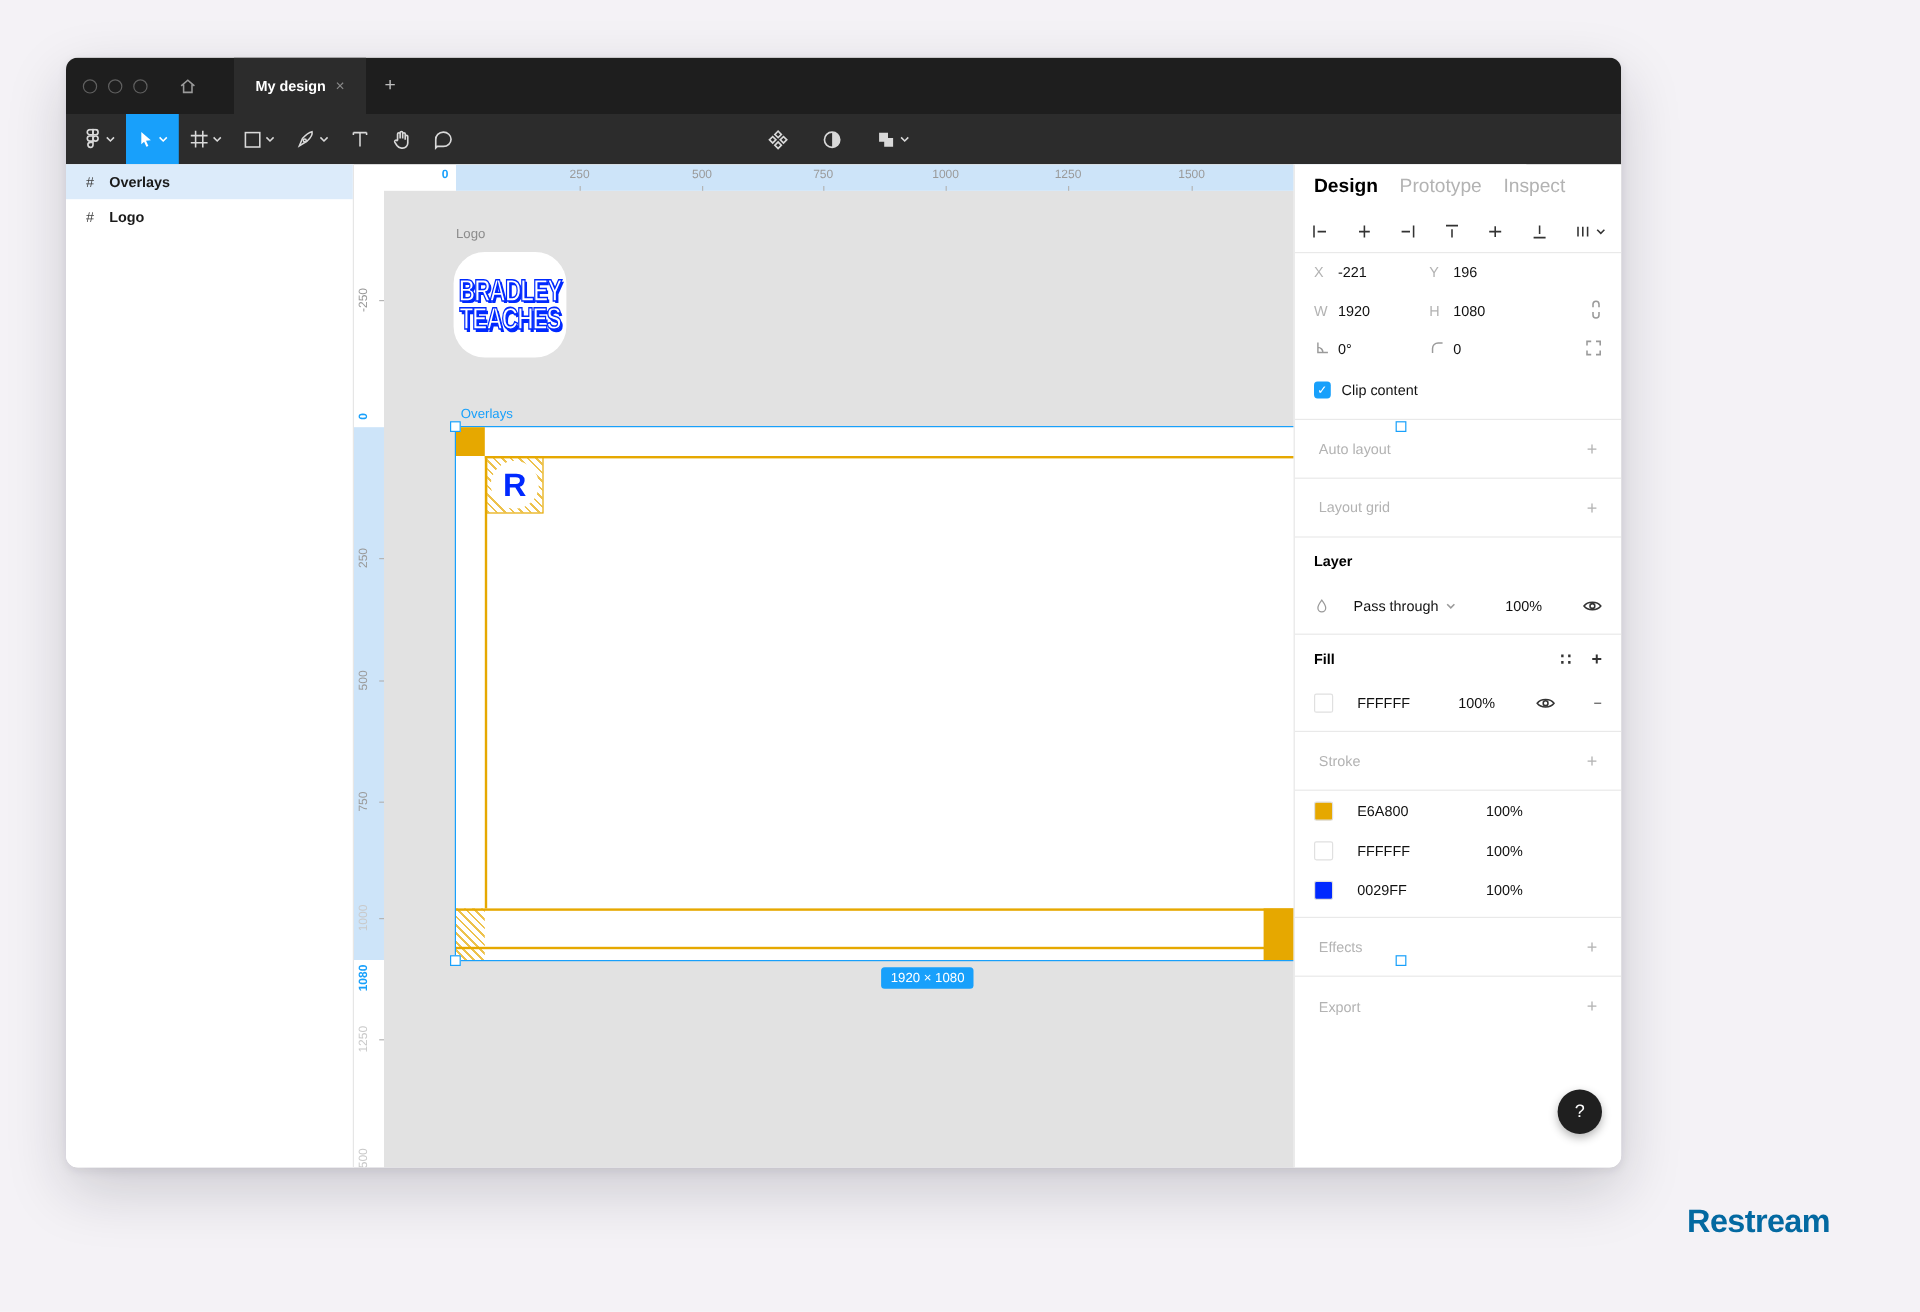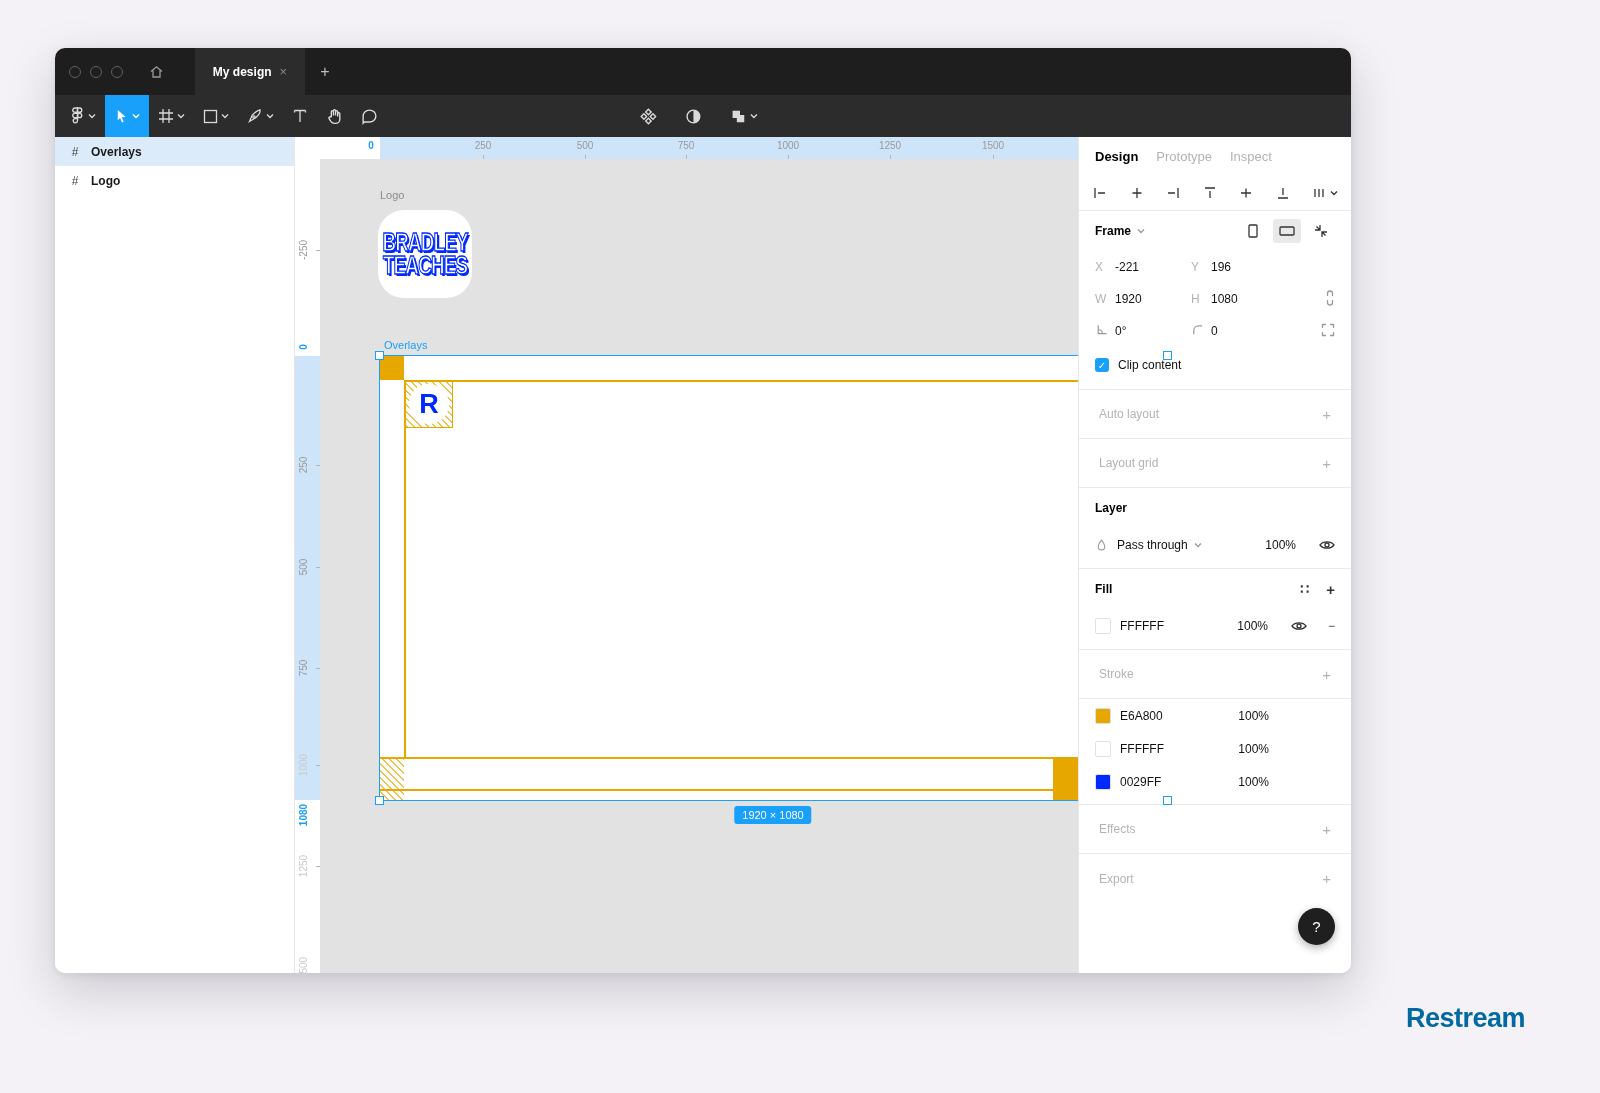--- a/index.html
+++ b/index.html
@@ -71,42 +71,42 @@
   .o-vline { position:absolute; width:1.5px; background:#E6A800; }
   .hatch { background:repeating-linear-gradient(45deg, rgba(230,168,0,.7) 0 1.5px, rgba(230,168,0,0) 1.5px 5px); }
   .r-tile { position:absolute; left:25px; top:24px; width:48px; height:48px; border:1px solid #E6A800; display:flex; align-items:center; justify-content:center; }
   .r-circle { width:40px; height:40px; border-radius:50%; background:#fff; display:flex; align-items:center; justify-content:center; }
   .r-letter { color:#0029FF; font-weight:800; font-size:27px; }
   .hatch-strip { position:absolute; left:0; top:401px; width:24px; bottom:0; }
   .orange-rect { position:absolute; left:673px; top:401px; width:87px; bottom:0; background:#E6A800; }
   .size-badge { position:absolute; left:478px; top:669px; transform:translateX(-50%); background:#18A0FB; color:#fff; font-size:11px; padding:3px 8px; border-radius:3px; white-space:nowrap; }
 
   
-  .insp-tabs { height:38px; display:flex; align-items:center; gap:18px; padding:0 16px; font-size:13px; }
+  .insp-tabs { height:38px; display:flex; align-items:center; gap:18px; padding:0 16px; font-size:16px; }
   .insp-tabs .active { font-weight:700; color:#000; }
   .insp-tabs .idle { color:#B3B3B3; }
   .align-row { height:36px; display:flex; align-items:center; justify-content:space-between; padding:0 13px; border-bottom:1px solid #E9E9E9; }
   .align-row svg { display:block; }
   .sec-head { height:40px; display:flex; align-items:center; padding:0 16px; font-weight:700; font-size:12px; color:#000; }
   .frame-head { justify-content:space-between; }
   .frame-head .left { display:flex; align-items:center; gap:6px; }
   .frame-type { display:flex; align-items:center; gap:6px; }
   .ft-btn { width:28px; height:24px; display:flex; align-items:center; justify-content:center; border-radius:3px; }
   .ft-btn.selected { background:#E9E9E9; }
   .prop-row { height:32px; display:flex; align-items:center; padding:0 16px; }
   .prop { width:96px; display:flex; gap:10px; align-items:center; }
   .prop .k { color:#B3B3B3; width:10px; }
   .prop .v { color:#111; }
   .prop-row .trail { margin-left:auto; color:#B3B3B3; }
   .clip-row { height:36px; display:flex; align-items:center; gap:9px; padding:0 16px; }
   .checkbox { width:14px; height:14px; border-radius:3px; background:#18A0FB; color:#fff; font-size:10px; display:flex; align-items:center; justify-content:center; }
   .divider { height:1px; background:#E9E9E9; margin-top:6px; }
   .dis-row { height:49px; display:flex; align-items:center; justify-content:space-between; padding:0 20px; color:#B3B3B3; border-bottom:1px solid #E9E9E9; }
   .dis-row .plus { font-size:15px; color:#B3B3B3; }
-  .row-inline { height:34px; display:flex; align-items:center; padding:0 16px; gap:9px; }
+  .row-inline { height:34px; display:flex; align-items:center; padding:0 16px; gap:20px; }
   .sw { width:16px; height:16px; border-radius:2px; border:1px solid #E0E0E0; }
   .pct { margin-left:auto; margin-right:14px; color:#111; }
   .icon-btn { color:#444; display:flex; align-items:center; }
   .head-actions { margin-left:auto; display:flex; gap:16px; align-items:center; }
   .dots-icon { font-size:14px; color:#333; letter-spacing:1px; }
   .plus-black { font-size:15px; color:#333; }
   .help-btn { position:absolute; right:16px; bottom:28px; width:37px; height:37px; border-radius:50%; background:#1F1F1F; color:#fff;
     display:flex; align-items:center; justify-content:center; font-size:15px; box-shadow:0 3px 8px rgba(0,0,0,.3); }
 
   .brand { position:absolute; right:75px; top:1003px; font-size:27px; font-weight:800; color:#0369a1; letter-spacing:-.5px; }
@@ -343,45 +343,20 @@
       <span style="display:flex;align-items:center;gap:3px">
         <svg class="ic-dark" width="16" height="16" viewBox="0 0 16 16">
             <path d="M4 4 V12 M8 4 V12 M12 4 V12"></path>
           </svg>
         <svg class="ic-dark" width="8" height="6" viewBox="0 0 8 6">
             <path d="M1 1.5 L4 4.5 L7 1.5"></path>
           </svg>
       </span>
     </div>
 
-    <div class="sec-head frame-head">
-      <span class="left">
-        <span>Frame</span>
-        <svg class="ic-gray" width="8" height="6" viewBox="0 0 8 6">
-            <path d="M1 1.5 L4 4.5 L7 1.5"></path>
-          </svg>
-      </span>
-      <span class="frame-type">
-        <span class="ft-btn">
-            <svg class="ic-dark" width="12" height="16" viewBox="0 0 12 16">
-              <rect x="2" y="2" width="8" height="12" rx="1"></rect>
-            </svg>
-          </span>
-        <span class="ft-btn selected">
-            <svg class="ic-dark" width="18" height="12" viewBox="0 0 18 12">
-              <rect x="2" y="2" width="14" height="8" rx="1"></rect>
-            </svg>
-          </span>
-        <span class="ft-btn">
-            <svg class="ic-dark" width="14" height="14" viewBox="0 0 14 14">
-              <path d="M6 1 L6 6 L1 6 M8 13 L8 8 L13 8 M6 6 L2.5 2.5 M8 8 L11.5 11.5"></path>
-            </svg>
-          </span>
-      </span>
-    </div>
 
     <div class="prop-row">
       <span class="prop">
           <span class="k">X</span>
           <span class="v">-221</span>
         </span>
       <span class="prop">
           <span class="k">Y</span>
           <span class="v">196</span>
         </span>

